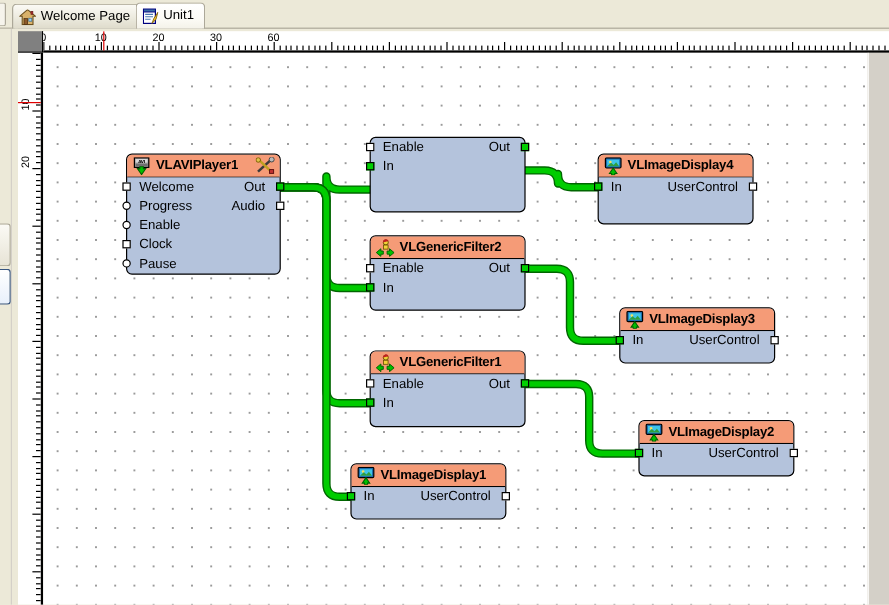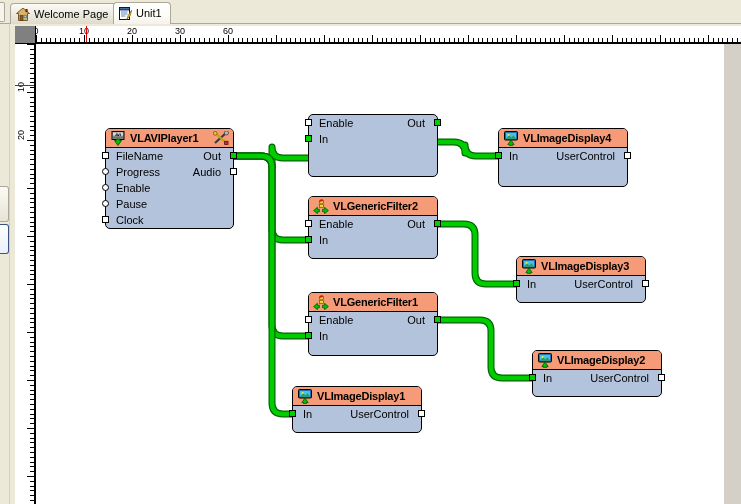--- a/index.html
+++ b/index.html
@@ -522,41 +522,41 @@
       <line x1="2" y1="12" x2="13" y2="2" stroke="#3a3a3a" stroke-width="2.1"></line>
       <line x1="13" y1="12" x2="3" y2="2.5" stroke="#c0a020" stroke-width="2.1"></line>
       <circle cx="13.4" cy="1.9" r="2.1" fill="#b9b9b9" stroke="#444" stroke-width="0.8"></circle>
       <circle cx="2.2" cy="2.3" r="1.9" fill="#e0c24a" stroke="#7a5c00" stroke-width="0.8"></circle>
       <rect x="11.6" y="10.3" width="3.4" height="3.2" fill="#c03030" stroke="#5e1010" stroke-width="0.8"></rect>
     </svg></span>
         </div>
         <div class="body">
           <div class="prow">
             <span class="port left " style="top: 4px;"></span>
-            <span class="lname">FileName</span>
+            <span class="lname">Welcome</span>
             <span class="port right filled" style="top: 4px; background: rgb(0, 208, 0);"></span>
             <span class="rname">Out</span>
           </div>
           <div class="prow">
             <span class="port left round " style="top: 4px;"></span>
             <span class="lname">Progress</span>
             <span class="port right " style="top: 4px;"></span>
             <span class="rname">Audio</span>
           </div>
           <div class="prow">
             <span class="port left round " style="top: 4px;"></span>
             <span class="lname">Enable</span>
           </div>
           <div class="prow">
+            <span class="port left " style="top: 4px;"></span>
+            <span class="lname">Clock</span>
+          </div>
+          <div class="prow">
             <span class="port left round " style="top: 4px;"></span>
             <span class="lname">Pause</span>
-          </div>
-          <div class="prow">
-            <span class="port left " style="top: 4px;"></span>
-            <span class="lname">Clock</span>
           </div>
         </div>
       </div>
       <div class="node" style="left: 272px; top: 70px; width: 130px; height: 63px; background: rgb(180, 195, 220);">
         <div class="body">
           <div class="prow">
             <span class="port left " style="top: 4px;"></span>
             <span class="lname">Enable</span>
             <span class="port right filled" style="top: 4px; background: rgb(0, 208, 0);"></span>
             <span class="rname">Out</span>

